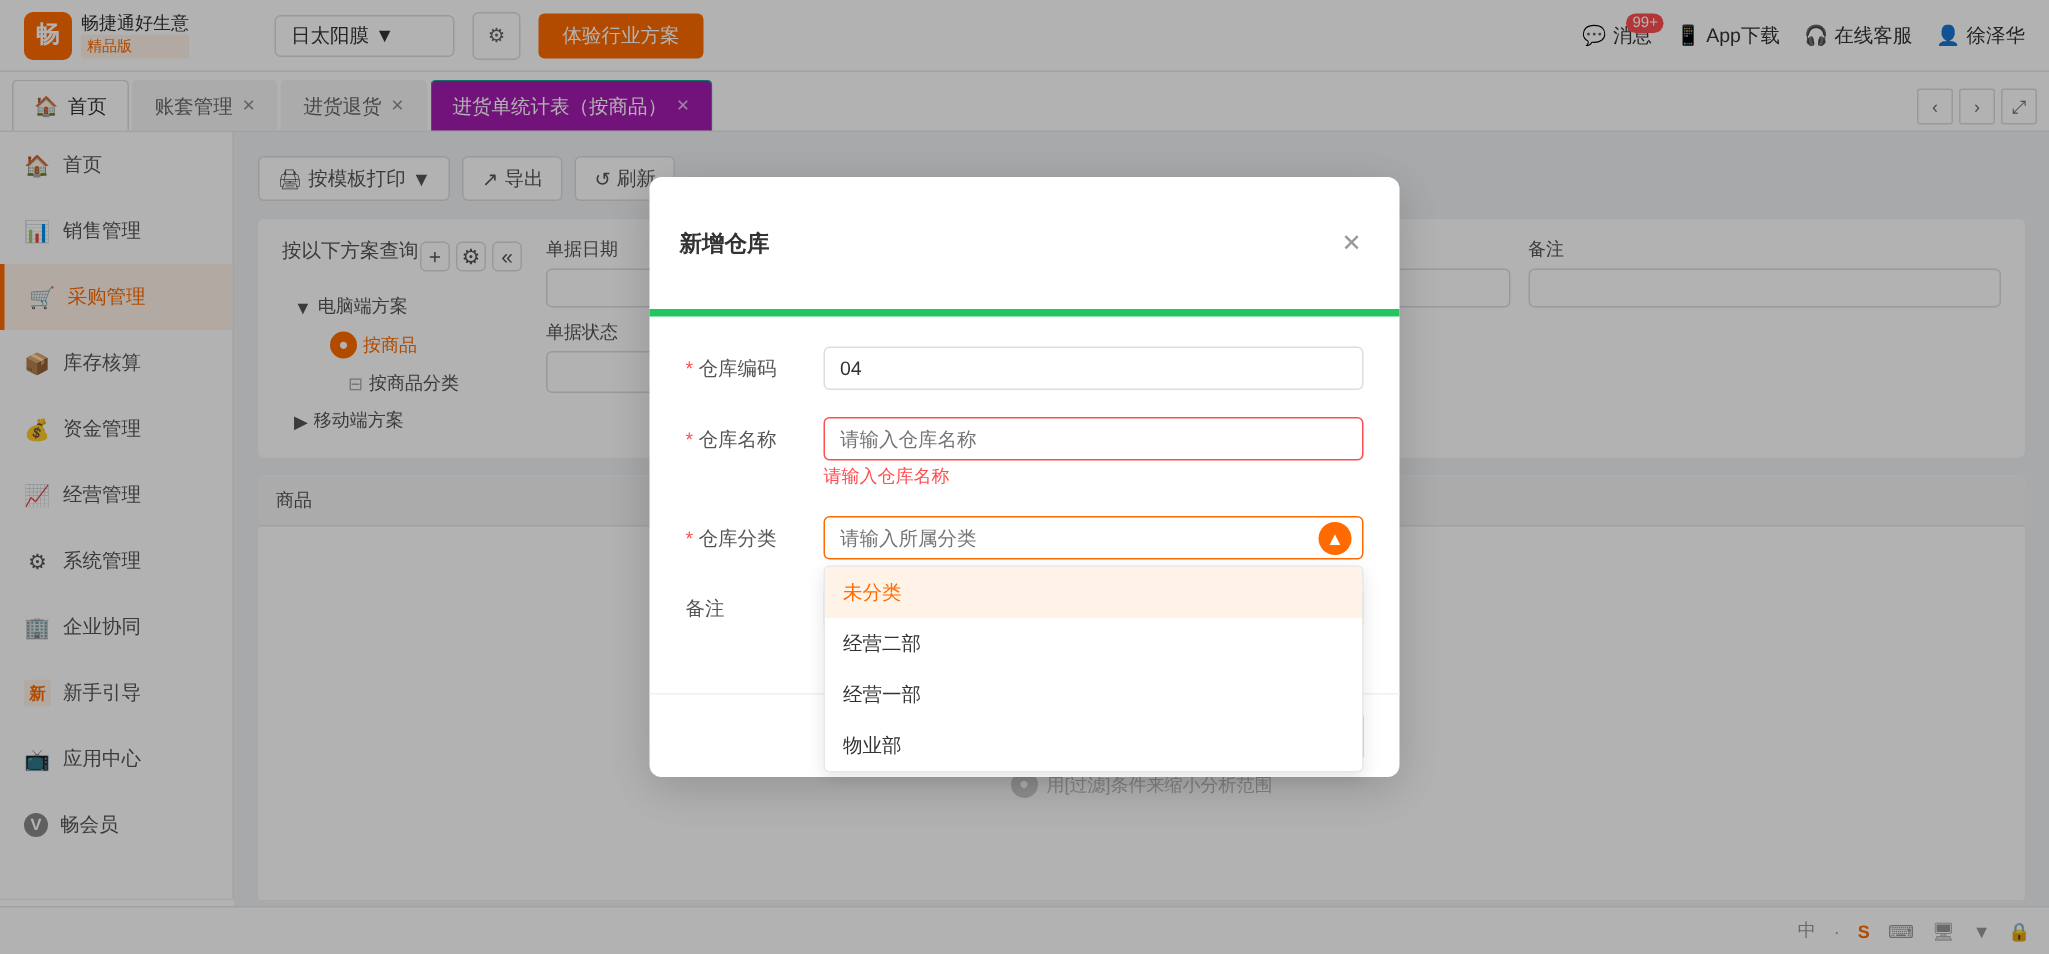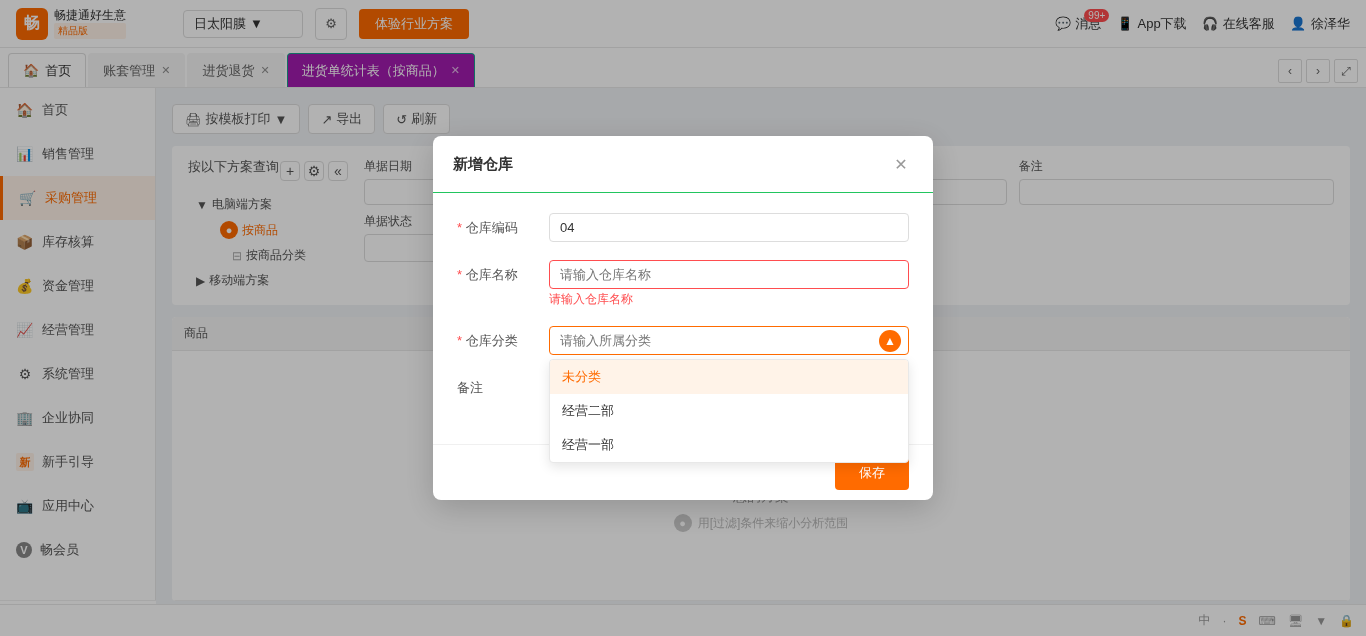--- a/index.html
+++ b/index.html
@@ -339,22 +339,22 @@
       width: 500px;
       box-shadow: 0 8px 32px rgba(0,0,0,0.18);
       z-index: 101;
       padding-bottom: 60px;
       position: relative;
     }
     .dialog-header {
       display: flex;
       align-items: center;
       justify-content: space-between;
-      padding: 16px 20px;
-      border-bottom: 1px solid #22c55e;
+      padding: 32px 20px;
+      border-bottom: 5px solid #22c55e;
     }
     .dialog-title { font-size: 15px; font-weight: 600; color: #333; }
     .dialog-close {
       cursor: pointer;
       color: #999;
       font-size: 16px;
       width: 24px; height: 24px;
       display: flex; align-items: center; justify-content: center;
     }
     .dialog-body { padding: 20px 24px; }
@@ -800,20 +800,21 @@
         <div class="form-control" style="position:relative;">
           <div class="form-select-wrap">
             <input class="form-select-input" type="text" placeholder="请输入所属分类" style="">
             <div class="select-arrow">▲</div>
           </div>
 
           <div class="dropdown-list">
             <div class="dropdown-item selected">未分类</div>
             <div class="dropdown-item">经营二部</div>
             <div class="dropdown-item">经营一部</div>
+            <div class="dropdown-item">物业部</div>
           </div>
         </div>
       </div>
 
       <div class="form-row">
         <div class="form-label">备注</div>
         <div class="form-control">
           <input class="form-input" type="text" style="">
         </div>
       </div>

